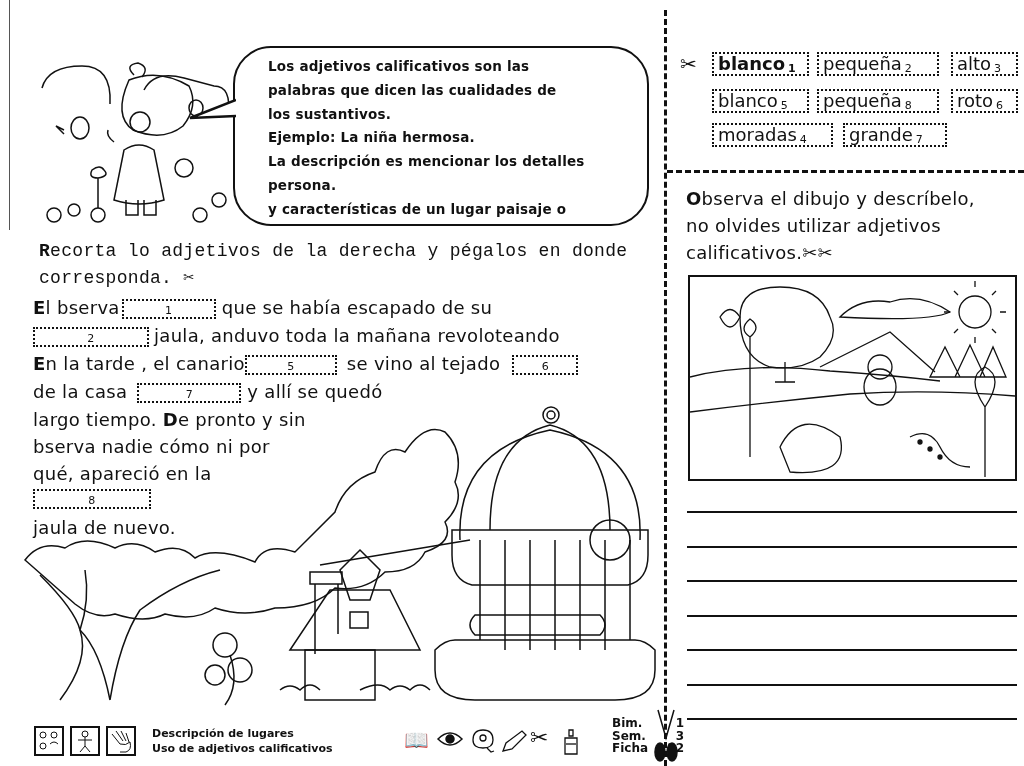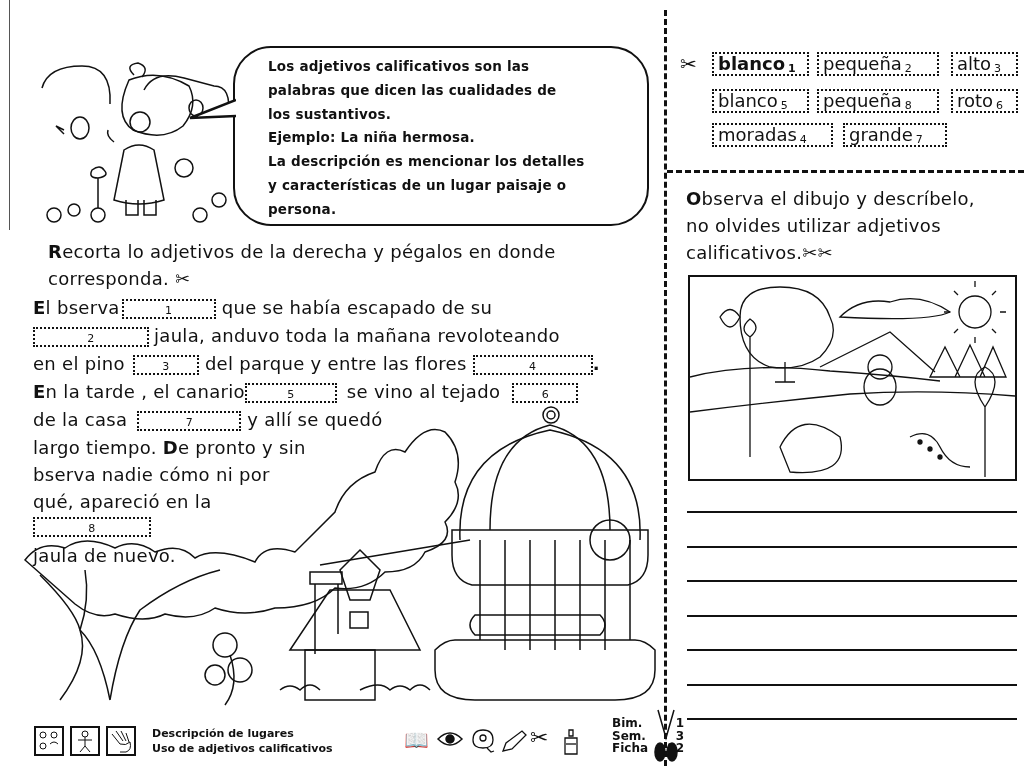--- a/index.html
+++ b/index.html
@@ -55,33 +55,32 @@
 <div class="abs bubble"></div>
 <svg class="abs bubble-tail" viewBox="0 0 48 24">
     <path d="M48 2 L2 20 L48 18" fill="#fff" stroke="#111" stroke-width="2.5"></path>
   </svg>
 <div class="abs bubble-text">
   <div>Los adjetivos calificativos son las</div>
   <div>palabras que dicen las cualidades de</div>
   <div>los sustantivos.</div>
   <div>Ejemplo: La niña hermosa.</div>
   <div>La descripción es mencionar los detalles</div>
+  <div>persona.</div>
   <div>y características de un lugar paisaje o</div>
-  <div>persona.</div>
-</div>
-
-<div class="abs txt" style="left:48px;top:238px;">
+</div>
+
+<div class="abs txt" style="left:39px;top:238px;font-family:Liberation Mono, monospace;">
   <div><b>R</b><span>ecorta lo adjetivos de la derecha y pégalos en donde</span></div>
   <div><span>corresponda.</span> <span style="font-size:18px;font-weight:bold;">✂</span></div>
 </div>
 
 <div class="abs txt" style="left:33px;top:294px;">
   <div style="height:28px;"><b>E</b><span>l bserva</span><span class="slot" style="width:94px;margin:0 6px 0 2px;">1</span><span>que se había escapado de su</span></div>
   <div style="height:28px;"><span class="slot" style="width:116px;margin-right:5px;">2</span><span>jaula, anduvo toda la mañana revoloteando</span></div>
-  <div style="height:28px;"><span>en el pino</span> <span class="slot" style="width:66px;margin:0 6px 0 2px;">3</span><span>del parque y entre las flores</span> <span class="slot" style="width:120px;">4</span><b>.</b></div>
   <div style="height:28px;"><b>E</b><span>n la tarde , el canario</span><span class="slot" style="width:92px;margin:0 10px 0 0;">5</span><span>se vino al tejado</span> <span class="slot" style="width:66px;margin-left:6px;">6</span></div>
   <div style="height:28px;"><span>de la casa</span> <span class="slot" style="width:104px;margin:0 6px 0 4px;">7</span><span>y allí se quedó</span></div>
   <div style="height:27px;"><span>largo tiempo.</span> <b>D</b><span>e pronto y sin</span></div>
   <div style="height:27px;"><span>bserva nadie cómo ni por</span></div>
   <div style="height:24px;"><span>qué, apareció en la</span></div>
   <div style="height:30px;"><span class="slot" style="width:118px;">8</span></div>
   <div><span>jaula de nuevo.</span></div>
 </div>
 
 <svg class="abs" style="left:20px;top:400px;" width="640" height="310" viewBox="0 0 640 310" fill="none" stroke="#111" stroke-width="1.5">

